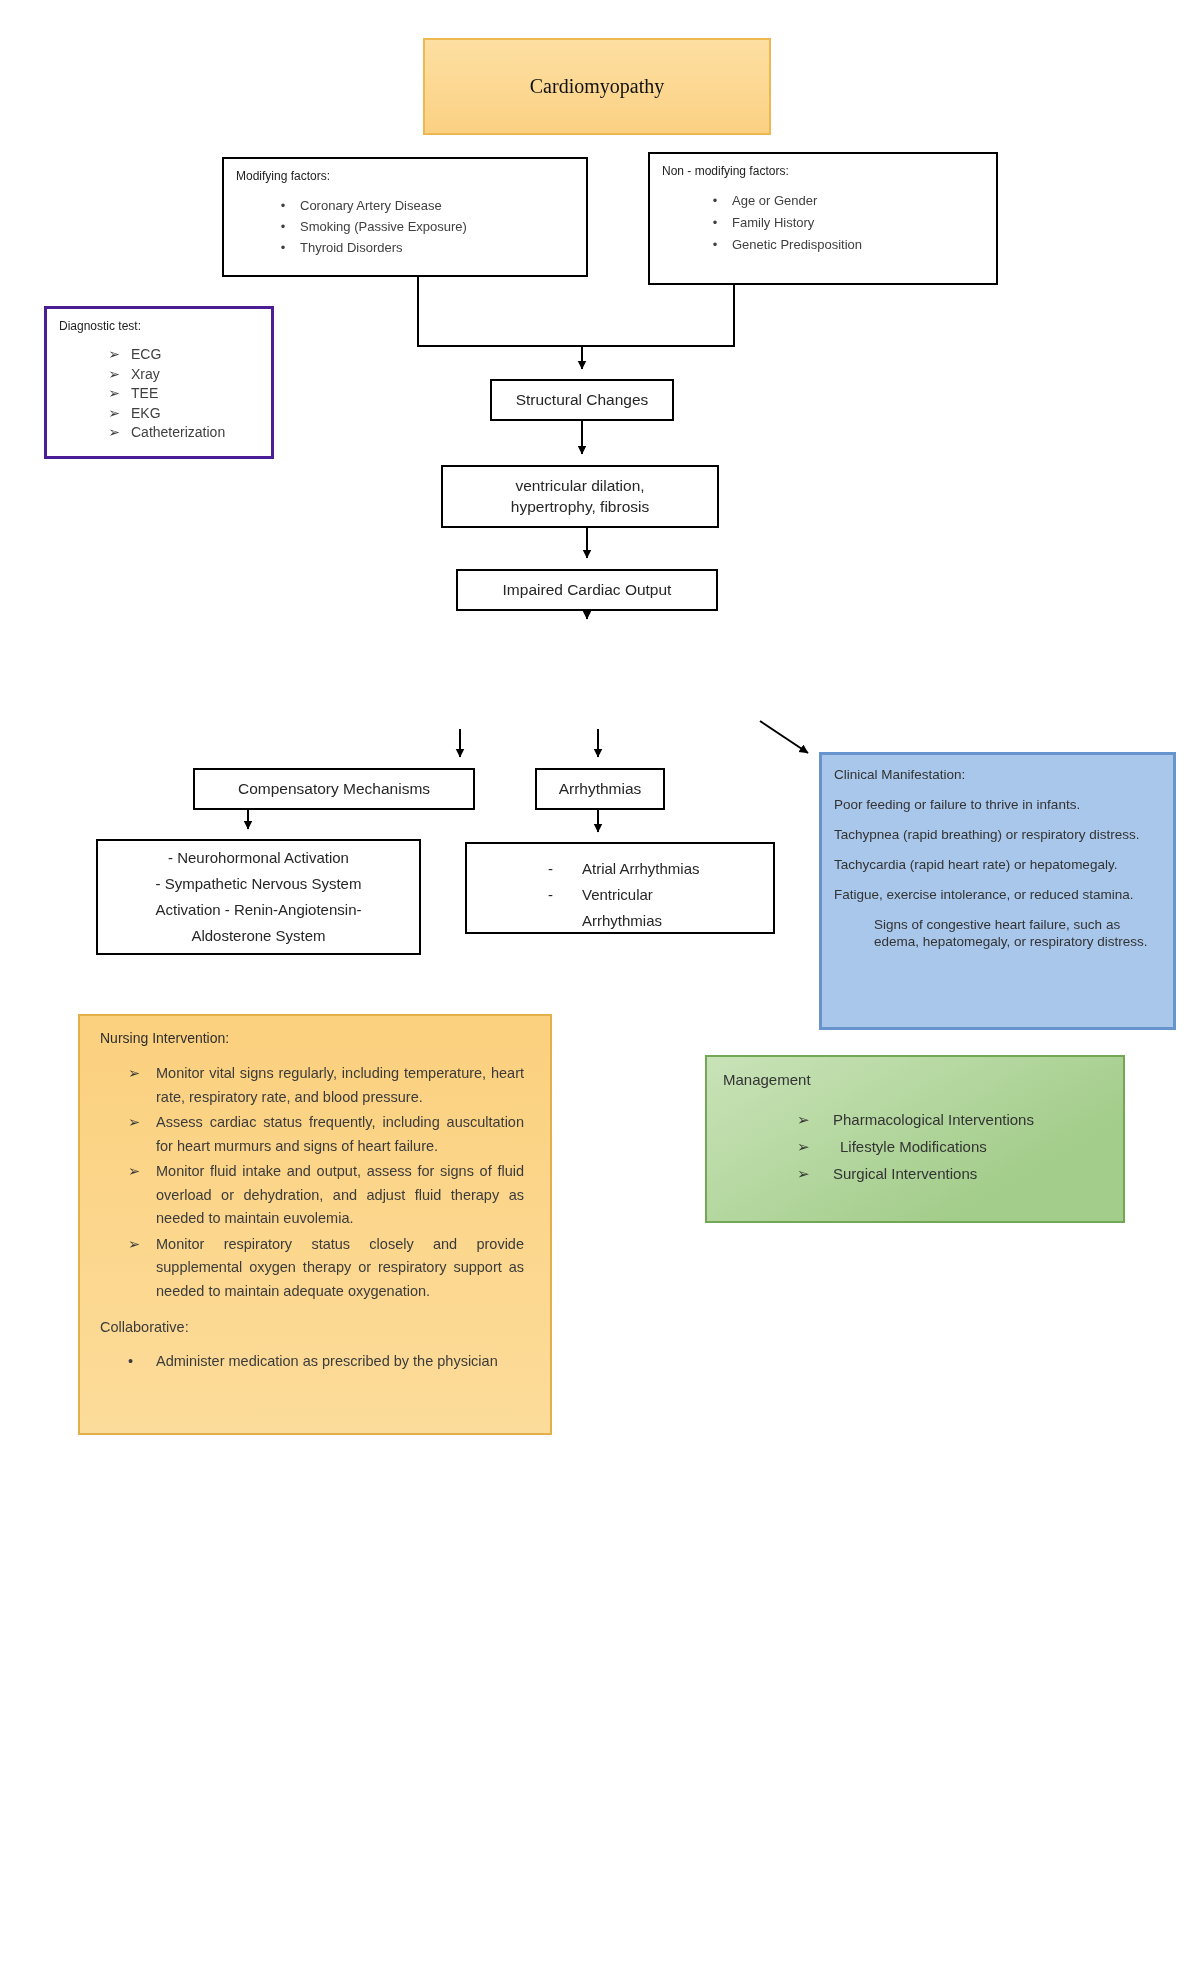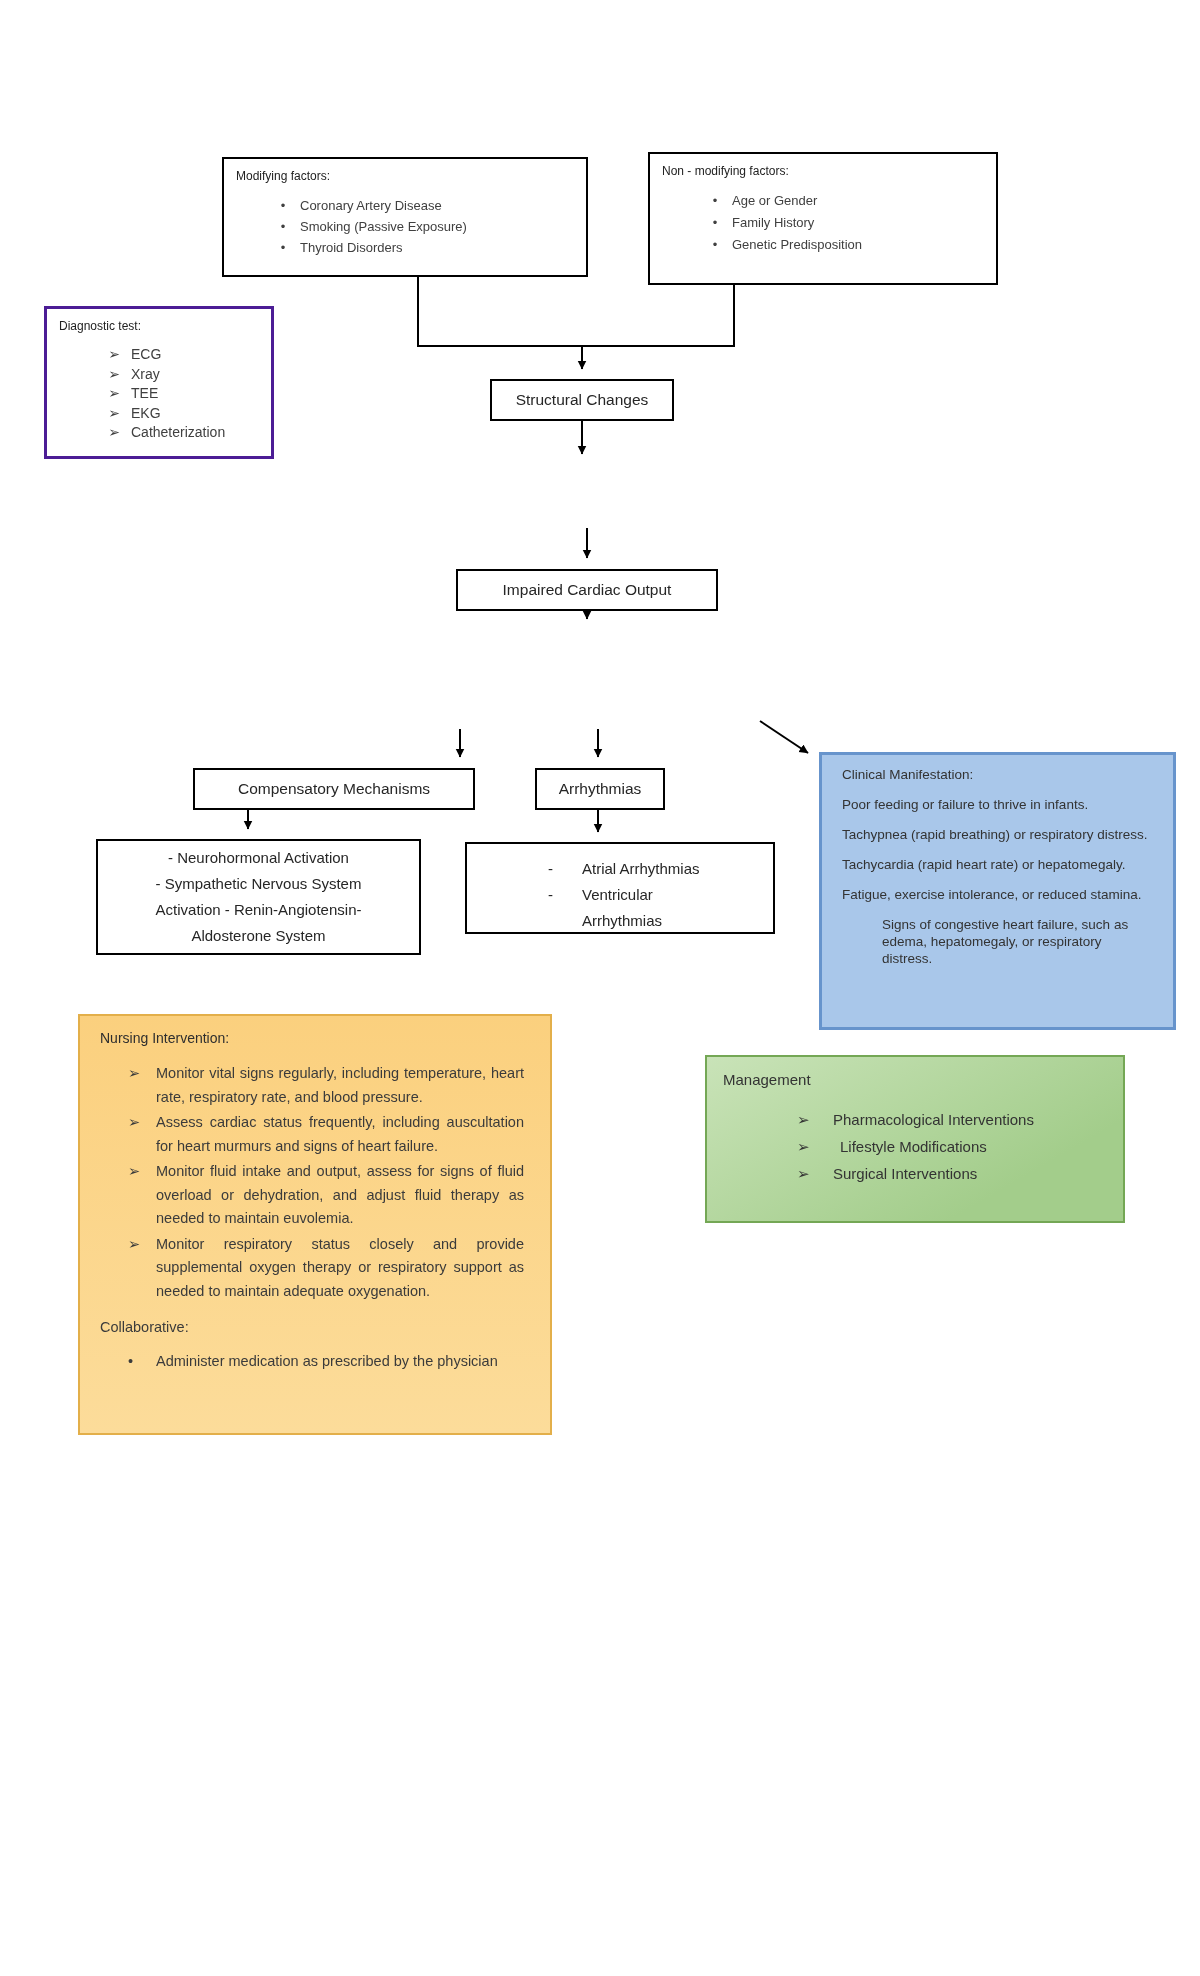--- a/index.html
+++ b/index.html
@@ -32,21 +32,21 @@
   .blist .mk { flex:0 0 34px; text-align:center; }
   .blist .tx { flex:1; }
 
   .diag-panel { border:3px solid #4c1d95; background:#fff; padding:10px 12px; }
   .diag-panel .blist { font-size:14px; }
   .diag-panel .blist li { line-height:19.5px; }
 
   
   .clinical-box {
     background:#A9C7EA; border:3px solid #6794CC;
-    padding:11px 20px; font-size:13.5px; color:#333; line-height:17px;
+    padding:11px 12px; font-size:13.5px; color:#333; line-height:17px;
   }
   .clinical-box p { margin:0 0 13px 0; }
   .clinical-box p:last-child { margin-bottom:0;margin-left:40px; }
 
   
   .nursing-box {
     background:linear-gradient(180deg,#FBD07E 0%, #FCDC9A 100%);
     border:2px solid #E3AF4A; padding:14px 20px; color:#3b3b3b;
   }
   .nursing-box .hd { font-size:14px; color:#2e2e2e; }
@@ -95,20 +95,23 @@
     <line x1="582" y1="421" x2="582" y2="454" stroke="#000" stroke-width="2" marker-end="url(#ah)"></line>
     <line x1="587" y1="528" x2="587" y2="558" stroke="#000" stroke-width="2" marker-end="url(#ah)"></line>
     <line x1="587" y1="611" x2="587" y2="619" stroke="#000" stroke-width="2" marker-end="url(#ah)"></line>
     <line x1="460" y1="729" x2="460" y2="757" stroke="#000" stroke-width="2" marker-end="url(#ah)"></line>
     <line x1="598" y1="729" x2="598" y2="757" stroke="#000" stroke-width="2" marker-end="url(#ah)"></line>
     <line x1="760" y1="721" x2="808" y2="753" stroke="#000" stroke-width="2" marker-end="url(#ah)"></line>
     <line x1="248" y1="810" x2="248" y2="829" stroke="#000" stroke-width="2" marker-end="url(#ah)"></line>
     <line x1="598" y1="810" x2="598" y2="832" stroke="#000" stroke-width="2" marker-end="url(#ah)"></line>
   </svg>
 
+  <div class="abs title-box" style="left:423px; top:38px; width:348px; height:97px;">
+    <span>Cardiomyopathy</span>
+  </div>
 
   <div class="abs panel" style="left:222px; top:157px; width:366px; height:120px;">
     <div class="panel-title">Modifying factors:</div>
     <ul class="blist" style="padding-left:30px;">
       <li>
         <span class="mk">•</span>
         <span class="tx">Coronary Artery Disease</span>
       </li>
       <li>
         <span class="mk">•</span>
@@ -162,20 +165,23 @@
         <span class="mk">➢</span>
         <span class="tx">Catheterization</span>
       </li>
     </ul>
   </div>
 
   <div class="abs node" style="left:490px; top:379px; width:184px; height:42px;">
     <span>Structural Changes</span>
   </div>
 
+  <div class="abs node" style="left:441px; top:465px; width:278px; height:63px;">
+    <span style="width:195px;">ventricular dilation, hypertrophy, fibrosis</span>
+  </div>
 
   <div class="abs node" style="left:456px; top:569px; width:262px; height:42px;">
     <span>Impaired Cardiac Output</span>
   </div>
 
 
   <div class="abs node" style="left:193px; top:768px; width:282px; height:42px;">
     <span>Compensatory Mechanisms</span>
   </div>
 

